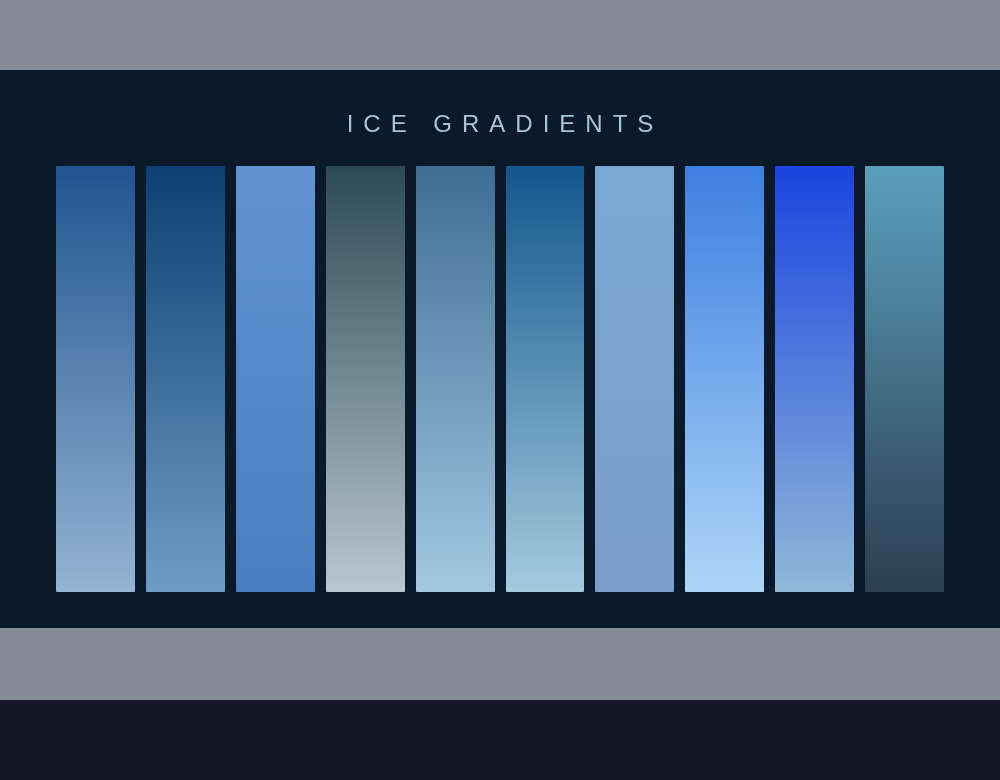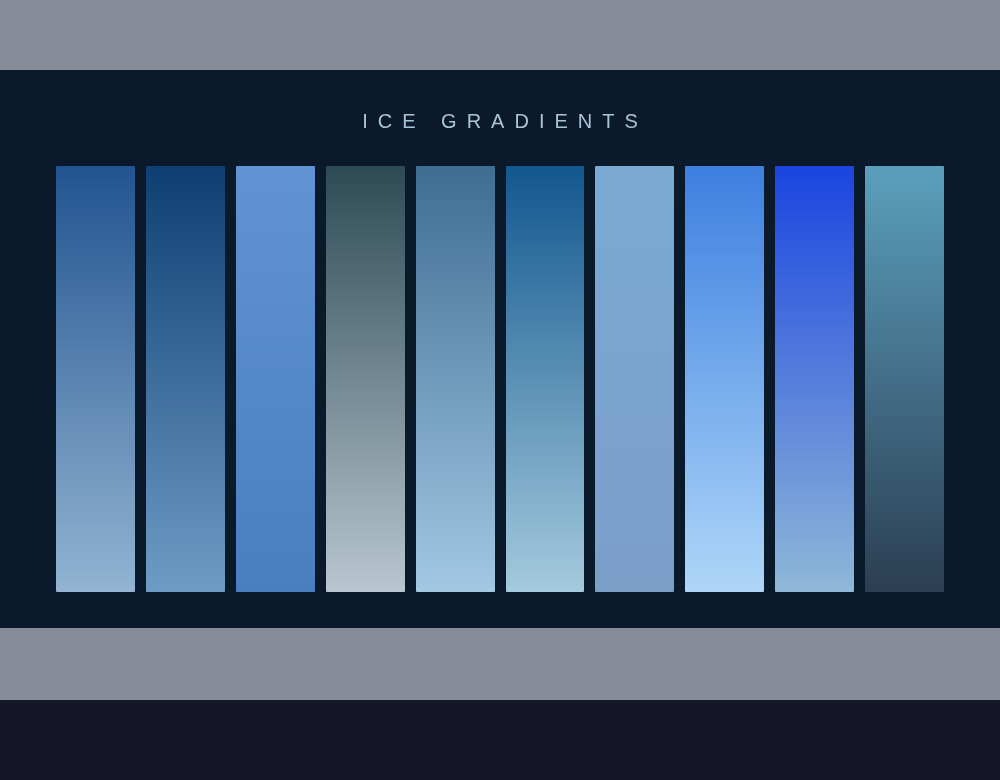--- a/index.html
+++ b/index.html
@@ -53,21 +53,21 @@
   }
 
   .artboard-title {
     position: absolute;
     left: 0;
     top: 40px;
     width: 1000px;
     text-align: center;
     color: #a9c4d8;
     font-family: "Liberation Sans", sans-serif;
-    font-size: 20px;
+    font-size: 24px;
     font-weight: 300;
     letter-spacing: 10px;
     text-indent: 10px;
     white-space: nowrap;
   }
 
   
   .swatch-strip {
     position: absolute;
     left: 56px;

